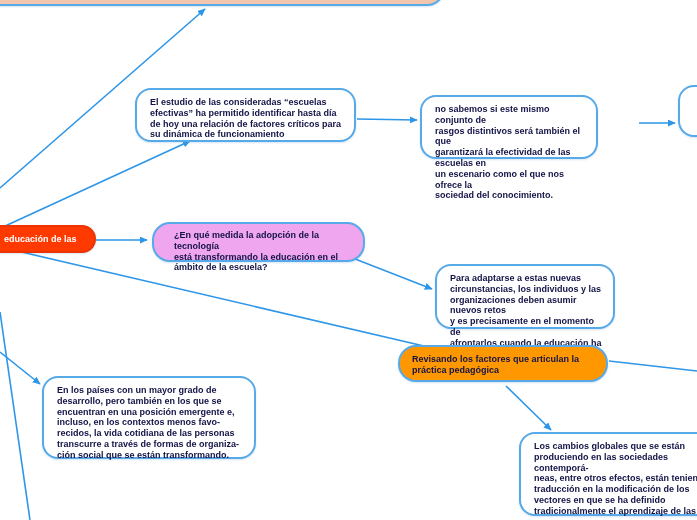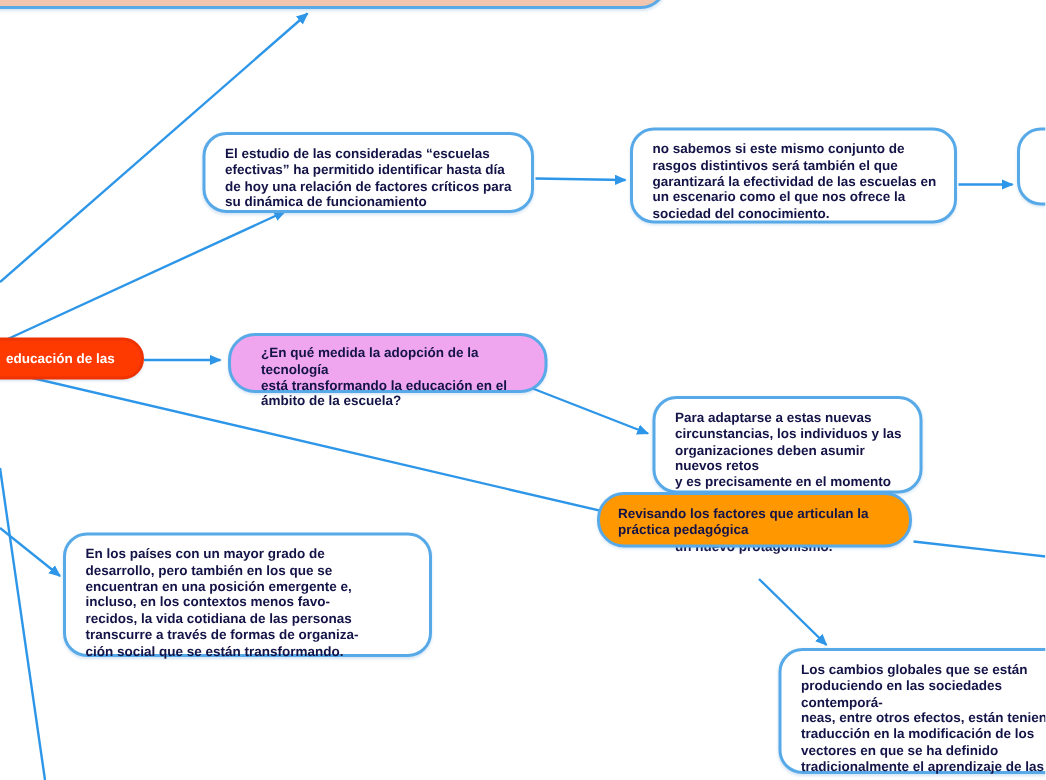--- a/index.html
+++ b/index.html
@@ -61,39 +61,39 @@
       <line x1="609" y1="361" x2="697" y2="371" class="edge"></line>
       <line x1="0" y1="312" x2="30" y2="520" class="edge"></line>
       <line x1="0" y1="352" x2="40" y2="384" class="edge" marker-end="url(#arrowhead)"></line>
     </svg>
 
 <div class="node style-salmon" style="left: -60px; top: -36px; width: 505px; height: 42px;"><span class="node-text"></span></div>
     <div class="node style-white" style="left: 135px; top: 88px; width: 221px; height: 54px;"><span class="node-text">El estudio de las consideradas “escuelas
 efectivas” ha permitido identificar hasta día
 de hoy una relación de factores críticos para
 su dinámica de funcionamiento</span></div>
-    <div class="node style-white" style="left: 420px; top: 85px; width: 218px; height: 64px;"><span class="node-text">no sabemos si este mismo conjunto de
+    <div class="node style-white" style="left: 420px; top: 95px; width: 178px; height: 64px;"><span class="node-text">no sabemos si este mismo conjunto de
 rasgos distintivos será también el que
 garantizará la efectividad de las escuelas en
 un escenario como el que nos ofrece la
 sociedad del conocimiento.</span></div>
     <div class="node style-white" style="left: 678px; top: 85px; width: 70px; height: 52px;"><span class="node-text"></span></div>
     <div class="node style-red" style="left: -28px; top: 225px; width: 124px; height: 28px;"><span class="node-text">educación de las</span></div>
     <div class="node style-pink" style="left: 152px; top: 222px; width: 213px; height: 40px;"><span class="node-text">¿En qué medida la adopción de la tecnología
 está transformando la educación en el
 ámbito de la escuela?</span></div>
     <div class="node style-white" style="left: 435px; top: 264px; width: 180px; height: 65px;"><span class="node-text">Para adaptarse a estas nuevas
 circunstancias, los individuos y las
 organizaciones deben asumir nuevos retos
 y es precisamente en el momento de
 afrontarlos cuando la educación ha ganado
 un nuevo protagonismo.</span></div>
-    <div class="node style-orange" style="left: 398px; top: 328px; width: 210px; height: 37px;"><span class="node-text">Revisando los factores que articulan la
+    <div class="node style-orange" style="left: 398px; top: 345px; width: 210px; height: 37px;"><span class="node-text">Revisando los factores que articulan la
 práctica pedagógica</span></div>
-    <div class="node style-white" style="left: 42px; top: 355px; width: 246px; height: 83px;"><span class="node-text">En los países con un mayor grado de
+    <div class="node style-white" style="left: 42px; top: 376px; width: 214px; height: 83px;"><span class="node-text">En los países con un mayor grado de
 desarrollo, pero también en los que se
 encuentran en una posición emergente e,
 incluso, en los contextos menos favo-
 recidos, la vida cotidiana de las personas
 transcurre a través de formas de organiza-
 ción social que se están transformando.</span></div>
     <div class="node style-white" style="left: 495px; top: 432px; width: 216px; height: 84px; margin-left: 24px;"><span class="node-text">Los cambios globales que se están
 produciendo en las sociedades contemporá-
 neas, entre otros efectos, están teniendo su
 traducción en la modificación de los

